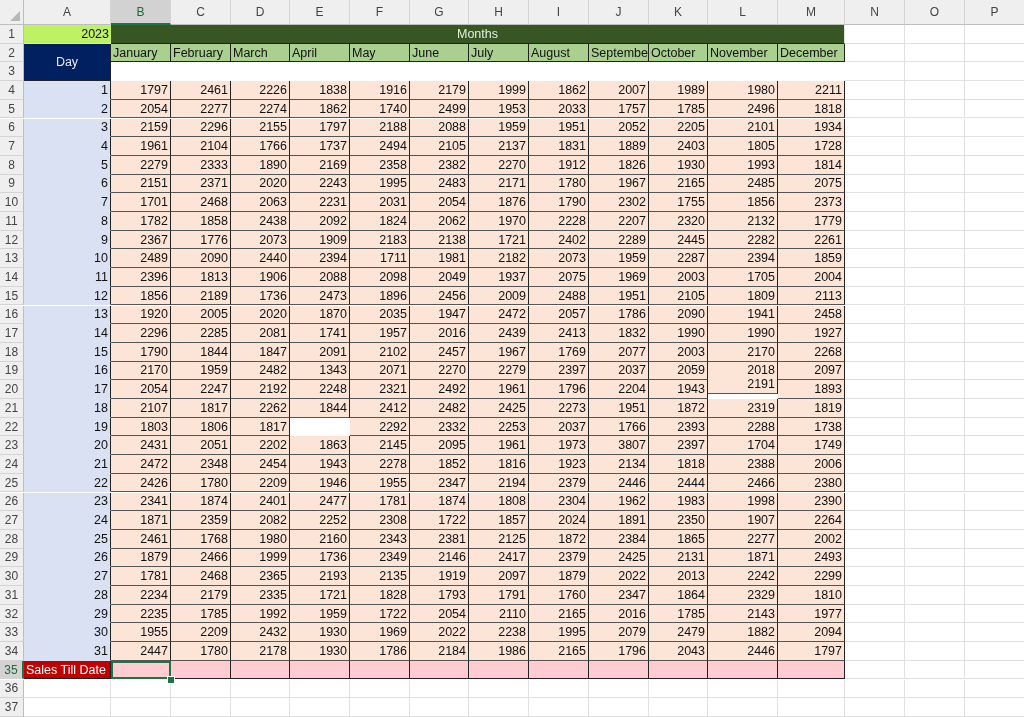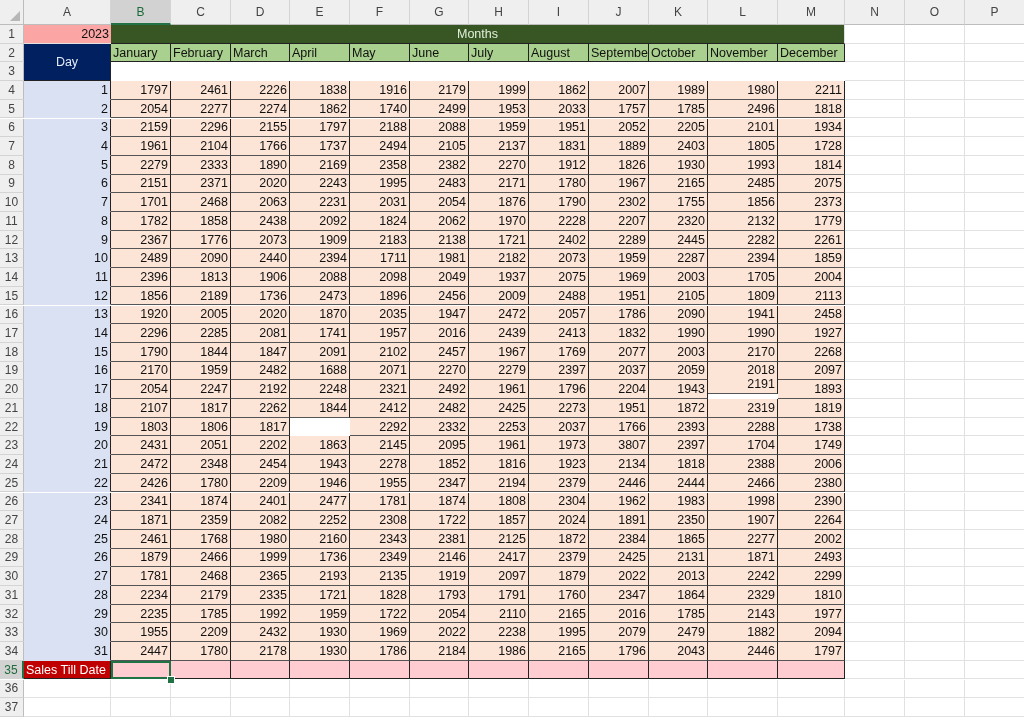--- a/index.html
+++ b/index.html
@@ -16,21 +16,21 @@
   .corner { left:0; top:0; width:24px; height:25px; border-right:1px solid #bdbdbd; border-bottom:1px solid #bdbdbd; }
   .corner .tri { width:0; height:0; border-left:10px solid transparent; border-bottom:10px solid #b7b7b7;
          position:absolute; right:3px; bottom:3px; }
   .cell { position:absolute; box-sizing:border-box; font-size:12.5px; color:#111;
           border-right:1px solid #e1e1e1; border-bottom:1px solid #e1e1e1;
           display:flex; align-items:center; padding:0 2px; overflow:hidden; white-space:nowrap; }
   .num { justify-content:flex-end; }
   .data { background:#fce4d6; border-right:1px solid #222; border-bottom:1px solid #555; }
   .total { background:#ffccd1; border-right:1px solid #222; border-bottom:1px solid #222; }
   .daycol { background:#d9e1f2; border-right:1px solid #222; border-bottom:1px solid #d9e1f2; justify-content:flex-end; }
-  .year { background:#fca5a5; justify-content:flex-end; border-right:none; }
+  .year { background:#bef264; justify-content:flex-end; border-right:none; }
   .months { background:#375623; color:#e2efda; justify-content:center; border-bottom:1px solid #222; }
   .monthname { background:#a9d08e; color:#111; border-right:1px solid #222; border-bottom:1px solid #222; }
   .sales { background:#c65911; color:#fce4d6; justify-content:center; border-bottom:2px solid #222; border-right:1px solid #222;}
   .dayhdr { background:#002060; color:#e6ecf7; justify-content:center; border-right:1px solid #222; border-bottom:1px solid #222; }
   .tilldate { background:#c00000; color:#ffffff; justify-content:flex-start; border-right:1px solid #222; border-bottom:1px solid #222; }
   .active { outline:2px solid #217346; outline-offset:-2px; z-index:5; }
   .handle { position:absolute; width:6px; height:6px; background:#217346; border:1px solid #fff; z-index:6; }
 </style>
 </head>
 <body>
@@ -436,21 +436,21 @@
     <div class="cell data num" style="left: 469px; top: 342.9px; width: 60px; height: 18.7px;">1967</div>
     <div class="cell data num" style="left: 529px; top: 342.9px; width: 60px; height: 18.7px;">1769</div>
     <div class="cell data num" style="left: 589px; top: 342.9px; width: 60px; height: 18.7px;">2077</div>
     <div class="cell data num" style="left: 649px; top: 342.9px; width: 59px; height: 18.7px;">2003</div>
     <div class="cell data num" style="left: 708px; top: 342.9px; width: 70px; height: 18.7px;">2170</div>
     <div class="cell data num" style="left: 778px; top: 342.9px; width: 67px; height: 18.7px;">2268</div>
     <div class="cell daycol num" style="left: 24px; top: 361.6px; width: 87px; height: 18.7px;">16</div>
     <div class="cell data num" style="left: 111px; top: 361.6px; width: 60px; height: 18.7px;">2170</div>
     <div class="cell data num" style="left: 171px; top: 361.6px; width: 60px; height: 18.7px;">1959</div>
     <div class="cell data num" style="left: 231px; top: 361.6px; width: 59px; height: 18.7px;">2482</div>
-    <div class="cell data num" style="left: 290px; top: 361.6px; width: 60px; height: 18.7px;">1688</div>
+    <div class="cell data num" style="left: 290px; top: 361.6px; width: 60px; height: 18.7px;">1343</div>
     <div class="cell data num" style="left: 350px; top: 361.6px; width: 60px; height: 18.7px;">2071</div>
     <div class="cell data num" style="left: 410px; top: 361.6px; width: 59px; height: 18.7px;">2270</div>
     <div class="cell data num" style="left: 469px; top: 361.6px; width: 60px; height: 18.7px;">2279</div>
     <div class="cell data num" style="left: 529px; top: 361.6px; width: 60px; height: 18.7px;">2397</div>
     <div class="cell data num" style="left: 589px; top: 361.6px; width: 60px; height: 18.7px;">2037</div>
     <div class="cell data num" style="left: 649px; top: 361.6px; width: 59px; height: 18.7px;">2059</div>
     <div class="cell data num" style="left: 708px; top: 361.6px; width: 70px; height: 18.7px;">2018</div>
     <div class="cell data num" style="left: 778px; top: 361.6px; width: 67px; height: 18.7px;">2097</div>
     <div class="cell daycol num" style="left: 24px; top: 380.3px; width: 87px; height: 18.7px;">17</div>
     <div class="cell data num" style="left: 111px; top: 380.3px; width: 60px; height: 18.7px;">2054</div>

